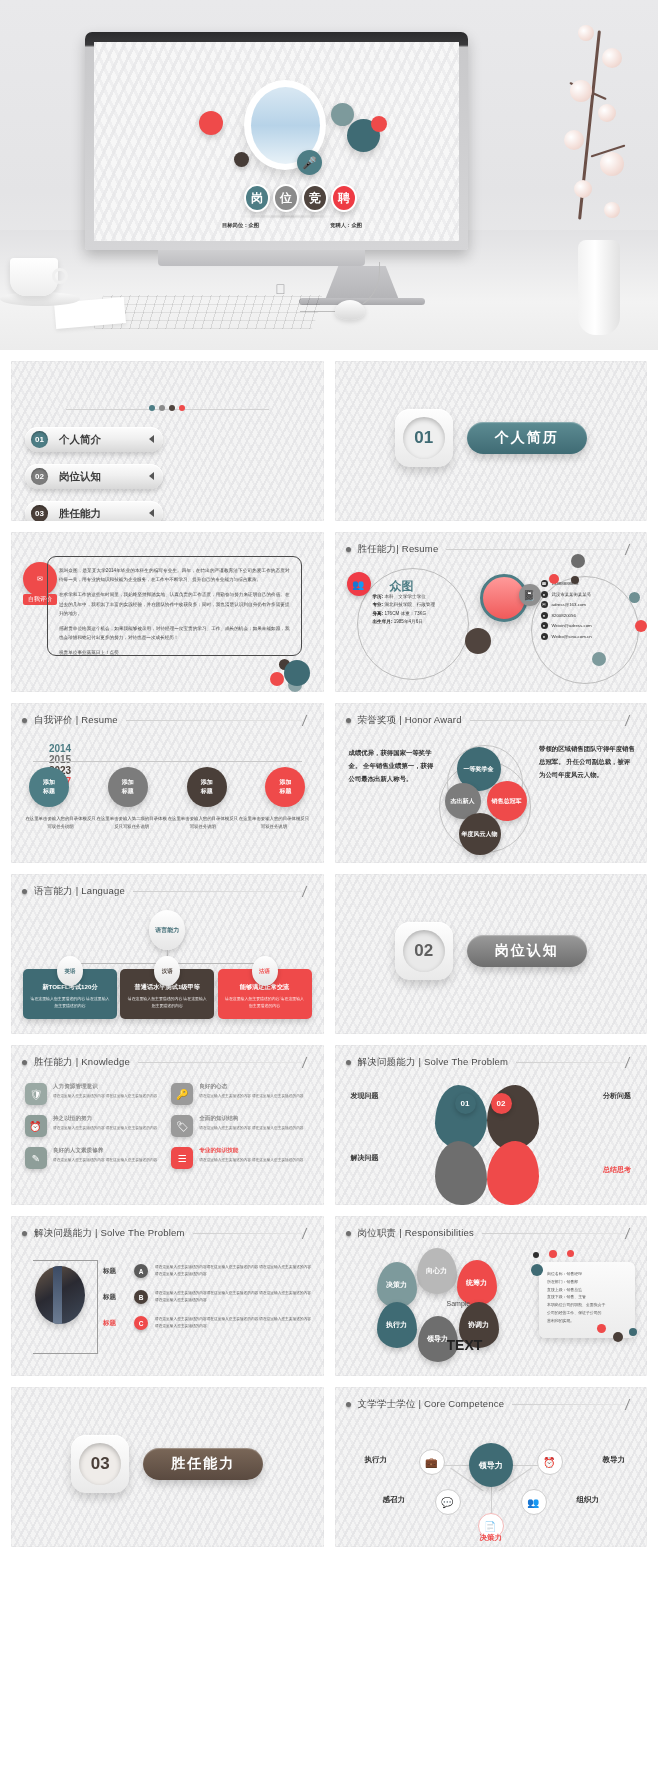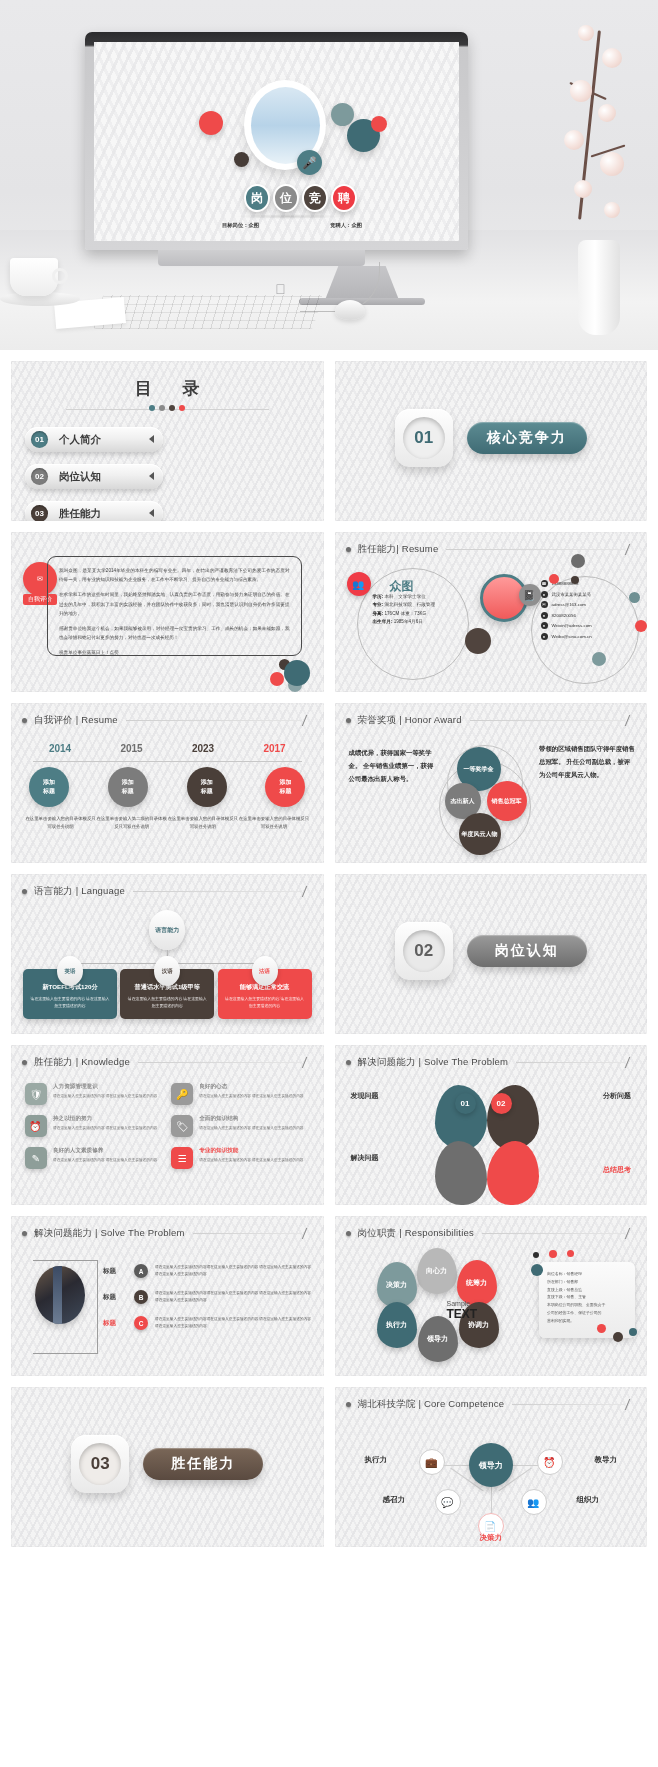--- a/index.html
+++ b/index.html
@@ -165,21 +165,21 @@
   .ct-item .cv{font-size:4.4px;color:#333;}
   .dotA{position:absolute;left:236px;top:22px;width:14px;height:14px;border-radius:50%;background:#6d6d6d;}
   .dotB{position:absolute;left:214px;top:42px;width:10px;height:10px;border-radius:50%;background:#ef4a4a;}
   .dotC{position:absolute;left:236px;top:44px;width:8px;height:8px;border-radius:50%;background:#473c37;}
   .dotD{position:absolute;left:294px;top:60px;width:11px;height:11px;border-radius:50%;background:#6f9093;}
   .dotE{position:absolute;left:300px;top:88px;width:12px;height:12px;border-radius:50%;background:#ef4a4a;}
   .dotF{position:absolute;left:130px;top:96px;width:26px;height:26px;border-radius:50%;background:#50443e;}
   .dotG{position:absolute;left:257px;top:120px;width:14px;height:14px;border-radius:50%;background:#7d9a9c;}
 
   
-  .tl-years{position:absolute;left:18px;right:18px;top:40px;display:flex;justify-content:space-between;}
+  .tl-years{position:absolute;left:18px;right:18px;top:40px;display:flex;flex-direction:column;}
   .tl-year{font-size:10px;font-weight:bold;width:62px;text-align:center;}
   .tl-axis{position:absolute;left:22px;right:22px;top:58px;height:1px;background:#c8c8c8;}
   .tl-balls{position:absolute;left:18px;right:18px;top:64px;display:flex;justify-content:space-between;}
   .tl-ball{width:40px;height:40px;border-radius:50%;color:#fff;font-size:6px;font-weight:bold;display:flex;flex-direction:column;align-items:center;justify-content:center;box-shadow:0 3px 6px rgba(0,0,0,.18);line-height:1.5;}
   .tl-texts{position:absolute;left:14px;right:14px;top:112px;display:flex;justify-content:space-between;}
   .tl-txt{width:74px;font-size:4.4px;line-height:1.85;color:#444;text-align:center;}
 
   
   .hn-left{position:absolute;left:14px;top:44px;width:86px;font-size:6.4px;line-height:2.0;color:#333;font-weight:bold;}
   .hn-right{position:absolute;right:12px;top:40px;width:96px;font-size:6.4px;line-height:2.0;color:#333;font-weight:bold;}
@@ -220,21 +220,21 @@
   .spb-b{font-size:3.7px;line-height:2.0;color:#555;flex:1;}
   .spb-ln{position:absolute;left:86px;top:44px;width:1px;bottom:22px;background:#9d9d9d;}
   .spb-ln2{position:absolute;left:22px;top:44px;width:64px;height:1px;background:#9d9d9d;}
   .spb-ln3{position:absolute;left:22px;bottom:22px;width:64px;height:1px;background:#9d9d9d;}
 
   
   .pet{position:absolute;width:40px;height:46px;border-radius:50% 50% 50% 50%/60% 60% 40% 40%;color:#fff;font-size:7px;font-weight:bold;display:flex;align-items:center;justify-content:center;box-shadow:0 3px 6px rgba(0,0,0,.2);}
   .rs-note{position:absolute;right:12px;top:46px;width:96px;height:76px;border-radius:6px;background:linear-gradient(180deg,#fbfbfb,#ececec);box-shadow:0 3px 7px rgba(0,0,0,.15);padding:8px 8px;}
   .rs-note div{font-size:3.9px;line-height:2.0;color:#555;}
   .rs-sample{position:absolute;left:112px;top:84px;font-size:7px;color:#555;}
-  .rs-sample b{display:block;color:#222;font-size:12px;}
+  .rs-sample b{display:block;color:#222;font-size:14px;margin-top:30px;}
 
   
   .cc-center{position:absolute;left:50%;top:56px;transform:translateX(-50%);width:44px;height:44px;border-radius:50%;background:#3f6b74;color:#fff;font-size:8px;font-weight:bold;display:flex;align-items:center;justify-content:center;box-shadow:0 3px 7px rgba(0,0,0,.2);}
   .cc-n{position:absolute;width:26px;height:26px;border-radius:50%;background:#fff;border:1px solid #cfcfcf;display:flex;align-items:center;justify-content:center;font-size:10px;color:#555;}
   .cc-l{position:absolute;font-size:7.5px;font-weight:bold;color:#333;}
   .cc-line{position:absolute;background:#cfcfcf;}
 
   .fnote{height:6px;}
 </style>
 </head>
@@ -297,21 +297,20 @@
     <div class="paper"></div>
     <div class="mouse"></div>
     <div class="saucer"></div>
     <div class="cup"></div>
     <div class="cup-handle"></div>
   </div>
 
   <div class="grid">
 
     <div class="slide">
-      <div class="toc-title">目 录</div>
       <div class="toc-line"></div>
       <div class="toc-dots">
         <i style="background:#4d7d85"></i>
           <i style="background:#8b8b8b"></i>
           <i style="background:#4f443e"></i>
           <i style="background:#ef4a4a"></i>
       </div>
       <div class="toc-rows">
         <div class="toc-item">
           <span class="toc-num" style="background:#4d7d85">01</span>
@@ -330,21 +329,21 @@
         </div>
 
       </div>
     </div>
 
     <div class="slide">
       <div class="sec-wrap">
         <div class="sec-sq">
           <div class="sec-circ" style="background:#efefef;color:#3f6b74;box-shadow:inset 0 2px 5px rgba(0,0,0,.25)">01</div>
         </div>
-        <div class="sec-pill" style="background:linear-gradient(180deg,#5d8c93,#3f6b74)">核心竞争力</div>
+        <div class="sec-pill" style="background:linear-gradient(180deg,#5d8c93,#3f6b74)">个人简历</div>
       </div>
     </div>
 
     <div class="slide">
       <div class="badge-red">✉</div>
       <div class="badge-tag">自我评价</div>
       <div class="eval-box">
         <p class="eval-p">我叫众图，是某某大学2014年毕业的本科生的编写专业生。四年，在特出的严谨教育法下公司热爱工作的态度对待每一天，用专业的知识和技能为企业服务，在工作中不断学习、提升自己的专业能力与综合素质。</p>
         <p class="eval-p">在求学和工作的这些年时间里，我始终坚持脚踏实地、认真负责的工作态度，用勤奋与努力来证明自己的价值。在过去的几年中，我积累了丰富的实践经验，并在团队协作中收获良多；同时，我也清楚认识到自身仍有许多需要提升的地方。</p>
         <p class="eval-p">感谢贵单位给我这个机会，如果我能够被录用，对待经理一次宝贵的学习、工作、成长的机会；如果未能如愿，我也会珍惜和铭记付出更多的努力，对待也是一次成长经历！</p>
@@ -665,34 +664,34 @@
         <div class="sec-sq">
           <div class="sec-circ" style="background:#efece9;color:#4a3f39;box-shadow:inset 0 2px 5px rgba(0,0,0,.25)">03</div>
         </div>
         <div class="sec-pill" style="background:linear-gradient(180deg,#7a6758,#5a4a40)">胜任能力</div>
       </div>
     </div>
 
     <div class="slide">
       <div class="shead">
         <span class="dot"></span>
-        <span class="txt"><span>湖北科技学院</span> | <span>Core Competence</span></span>
+        <span class="txt"><span>文学学士学位</span> | <span>Core Competence</span></span>
         <span class="rule"></span>
           <span class="tick"></span>
       </div>
       <div class="cc-line" style="left:96px;top:78px;width:50px;height:1px;"></div>
       <div class="cc-line" style="right:96px;top:78px;width:50px;height:1px;"></div>
       <div class="cc-line" style="left:50%;top:100px;width:1px;height:38px;"></div>
       <div class="cc-line" style="left:112px;top:92px;width:40px;height:1px;transform:rotate(35deg);"></div>
       <div class="cc-line" style="right:112px;top:92px;width:40px;height:1px;transform:rotate(-35deg);"></div>
       <div class="cc-center">领导力</div>
       <div class="cc-n" style="left:84px;top:62px;">💼</div>
       <div class="cc-l" style="left:30px;top:68px;">执行力</div>
       <div class="cc-n" style="right:84px;top:62px;">⏰</div>
-      <div class="cc-l" style="right:30px;top:68px;">教导力</div>
+      <div class="cc-l" style="right:22px;top:68px;">教导力</div>
       <div class="cc-n" style="left:100px;top:102px;">💬</div>
       <div class="cc-l" style="left:48px;top:108px;">感召力</div>
       <div class="cc-n" style="right:100px;top:102px;">👥</div>
       <div class="cc-l" style="right:48px;top:108px;">组织力</div>
       <div class="cc-n" style="left:50%;top:126px;margin-left:-13px;border-color:#f3b9b9;color:#ef4a4a">📄</div>
       <div class="cc-l" style="left:50%;top:146px;transform:translateX(-50%);color:#ef4a4a">决策力</div>
     </div>
 
   </div>
   <div class="fnote"></div>

